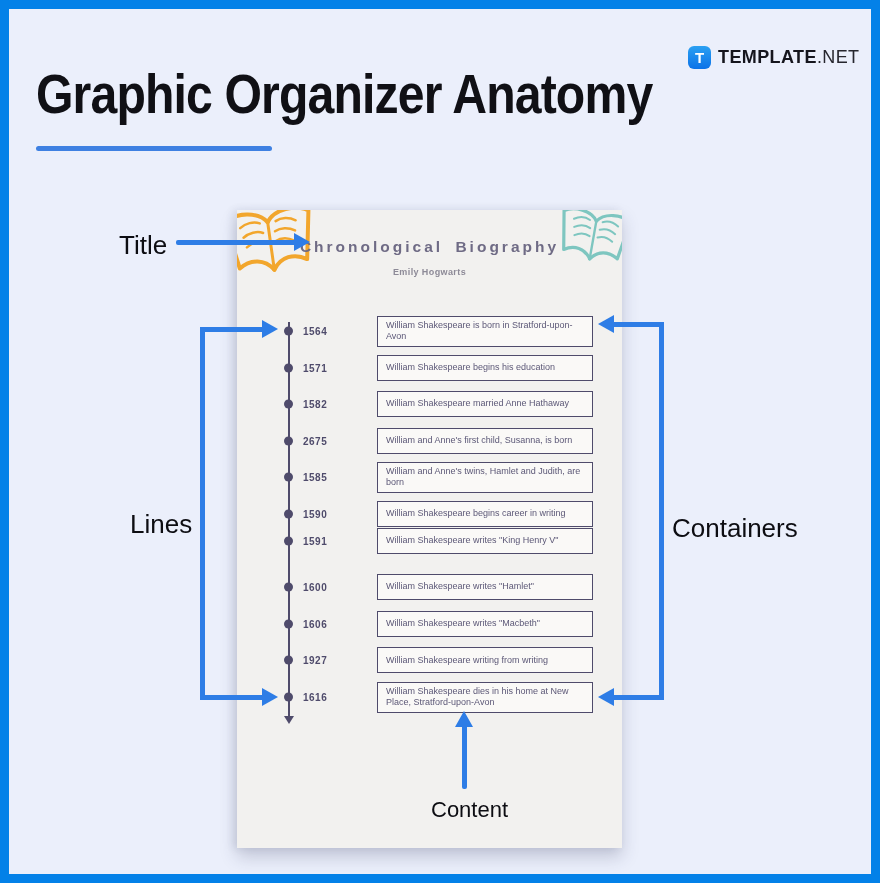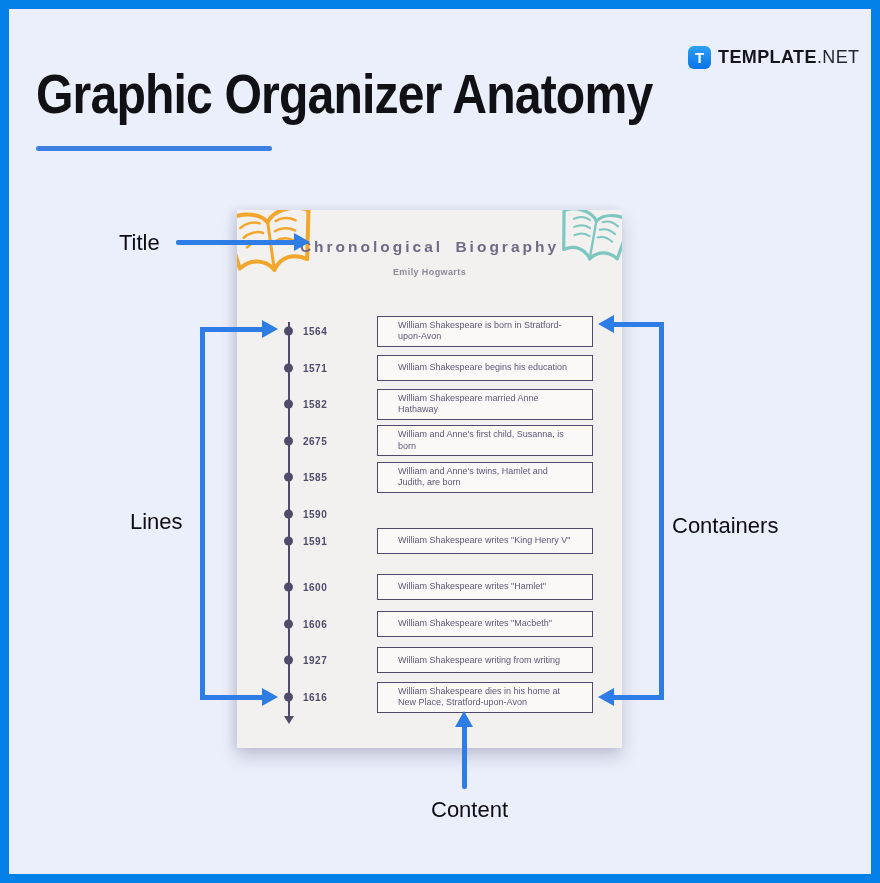--- a/index.html
+++ b/index.html
@@ -26,21 +26,21 @@
     position:absolute;left:36px;top:61px;margin:0;
     font-size:56px;font-weight:700;color:#101015;letter-spacing:-1px;
     transform:scaleX(.86);transform-origin:left top;white-space:nowrap;
   }
   .title-underline{
     position:absolute;left:36px;top:146px;width:236px;height:5px;
     background:#3e80e2;border-radius:3px;
   }
   
   .card{
-    position:absolute;left:237px;top:210px;width:385px;height:538px;
+    position:absolute;left:237px;top:210px;width:385px;height:638px;
     background:#f2f1ef;overflow:hidden;
     box-shadow:0 9px 16px rgba(50,55,90,.22), -4px 0 8px rgba(50,55,90,.10);
   }
   .book{position:absolute;}
   .book.orange{left:-16px;top:-14px;width:100px;height:100px;transform:rotate(-8deg);}
   .book.teal{left:316px;top:-10px;width:80px;height:80px;transform:rotate(10deg);}
   .card-head{position:absolute;left:0;top:24px;width:100%;text-align:center;}
   .card-title{
     font-size:15.5px;font-weight:600;color:#6f6b85;
     letter-spacing:3px;word-spacing:5px;line-height:25px;
@@ -58,25 +58,25 @@
     position:absolute;left:-1px;top:50%;transform:translateY(-50%);
     width:9px;height:9px;border-radius:50%;background:#4f4b6b;
   }
   .t-row .year{
     position:absolute;left:18px;top:50%;transform:translateY(-50%);
     font-size:10px;font-weight:700;color:#4f4b6b;letter-spacing:.5px;
   }
   .t-row .box{
     position:absolute;left:92px;width:216px;min-height:26px;box-sizing:border-box;
     background:#faf9f7;border:1.4px solid #4f4b6b;
-    display:flex;align-items:center;padding:3px 20px;
+    display:flex;align-items:center;padding:3px 8px;
   }
   .t-row .box span{font-size:9px;color:#5c5877;line-height:11.5px;}
   
-  .ann-label{position:absolute;color:#0d0d12;font-size:22px;}
+  .ann-label{position:absolute;color:#0d0d12;font-size:26px;}
   .blue{background:#2e7de6;}
   .h-line{position:absolute;height:5px;border-radius:2px;}
   .v-line{position:absolute;width:5px;border-radius:2px;}
   .arrow-right{
     position:absolute;width:0;height:0;
     border-top:9px solid transparent;border-bottom:9px solid transparent;
     border-left:16px solid #2e7de6;
   }
   .arrow-left{
     position:absolute;width:0;height:0;
@@ -178,20 +178,23 @@
       <div class="t-row" style="top: 254.4px;">
         <span class="dot"></span>
         <span class="year">1585</span>
         <div class="box">
           <span>William and Anne's twins, Hamlet and Judith, are born</span>
         </div>
       </div>
       <div class="t-row" style="top: 291px;">
         <span class="dot"></span>
         <span class="year">1590</span>
+        <div class="box">
+          <span>William Shakespeare begins career in writing</span>
+        </div>
       </div>
       <div class="t-row" style="top: 318px;">
         <span class="dot"></span>
         <span class="year">1591</span>
         <div class="box">
           <span>William Shakespeare writes "King Henry V"</span>
         </div>
       </div>
       <div class="t-row" style="top: 364.2px;">
         <span class="dot"></span>

